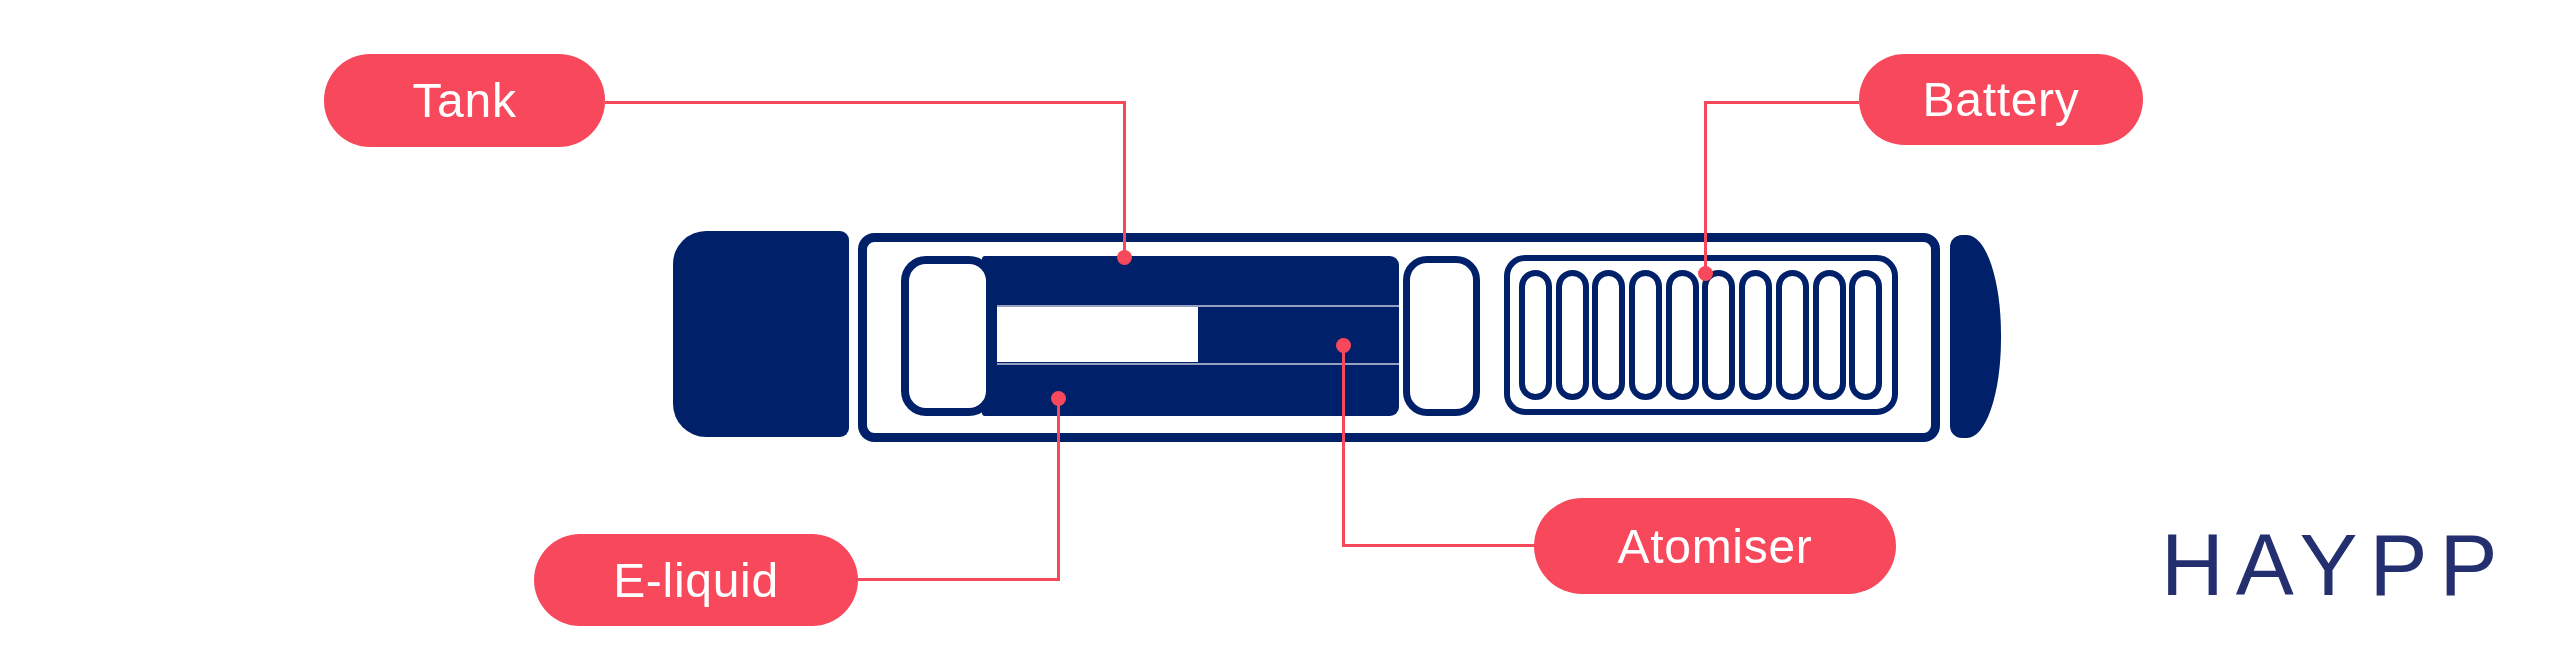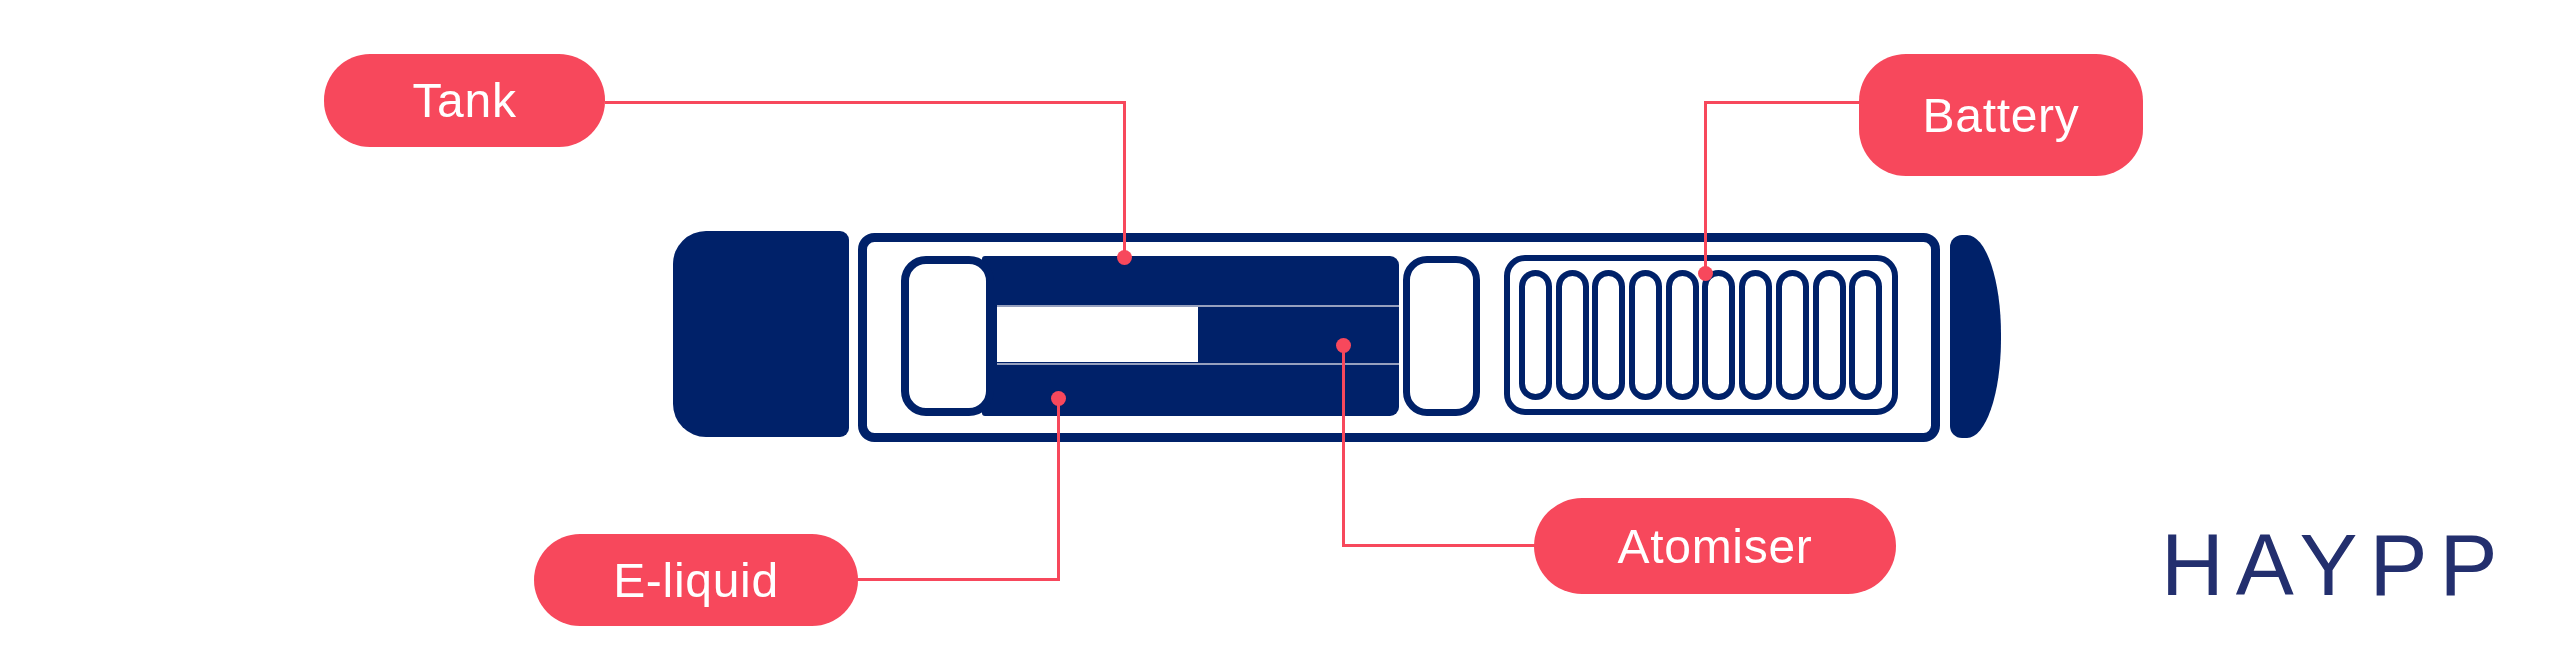--- a/index.html
+++ b/index.html
@@ -55,21 +55,21 @@
   .atom-v{left:1342px;top:345px;width:3px;height:202px;}
   .atom-dot{left:1336px;top:338px;}
 
   
   .label-pill{
     background:var(--accent-red);color:#fff;border-radius:48px;
     display:flex;align-items:center;justify-content:center;
     font-size:48px;font-weight:500;letter-spacing:0.7px;text-align:right;
   }
   .label-tank{left:324px;top:54px;width:281px;height:93px;border-radius:46px;}
-  .label-battery{left:1859px;top:54px;width:284px;height:122px;border-radius:47px;}
+  .label-battery{left:1859px;top:54px;width:284px;height:91px;border-radius:47px;}
   .label-eliquid{left:534px;top:534px;width:324px;height:92px;}
   .label-atomiser{left:1534px;top:498px;width:362px;height:96px;}
 
   
   .logo{left:2161px;top:521px;color:var(--logo-navy);
     font-size:87px;line-height:1;font-weight:400;letter-spacing:12px;white-space:nowrap;}
 </style>
 </head>
 <body>
 

